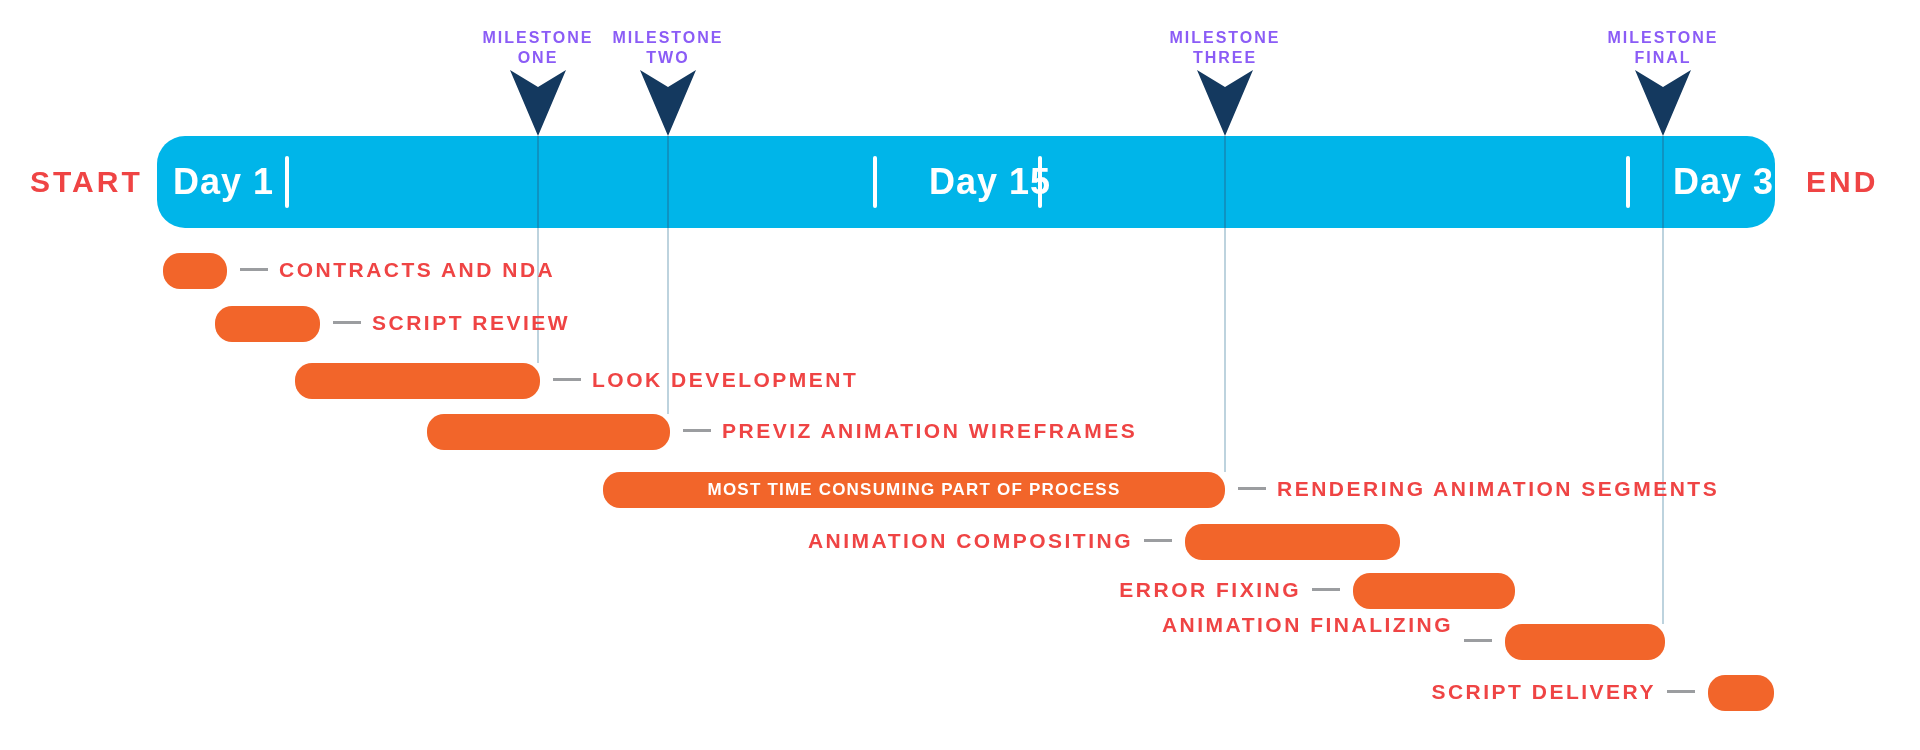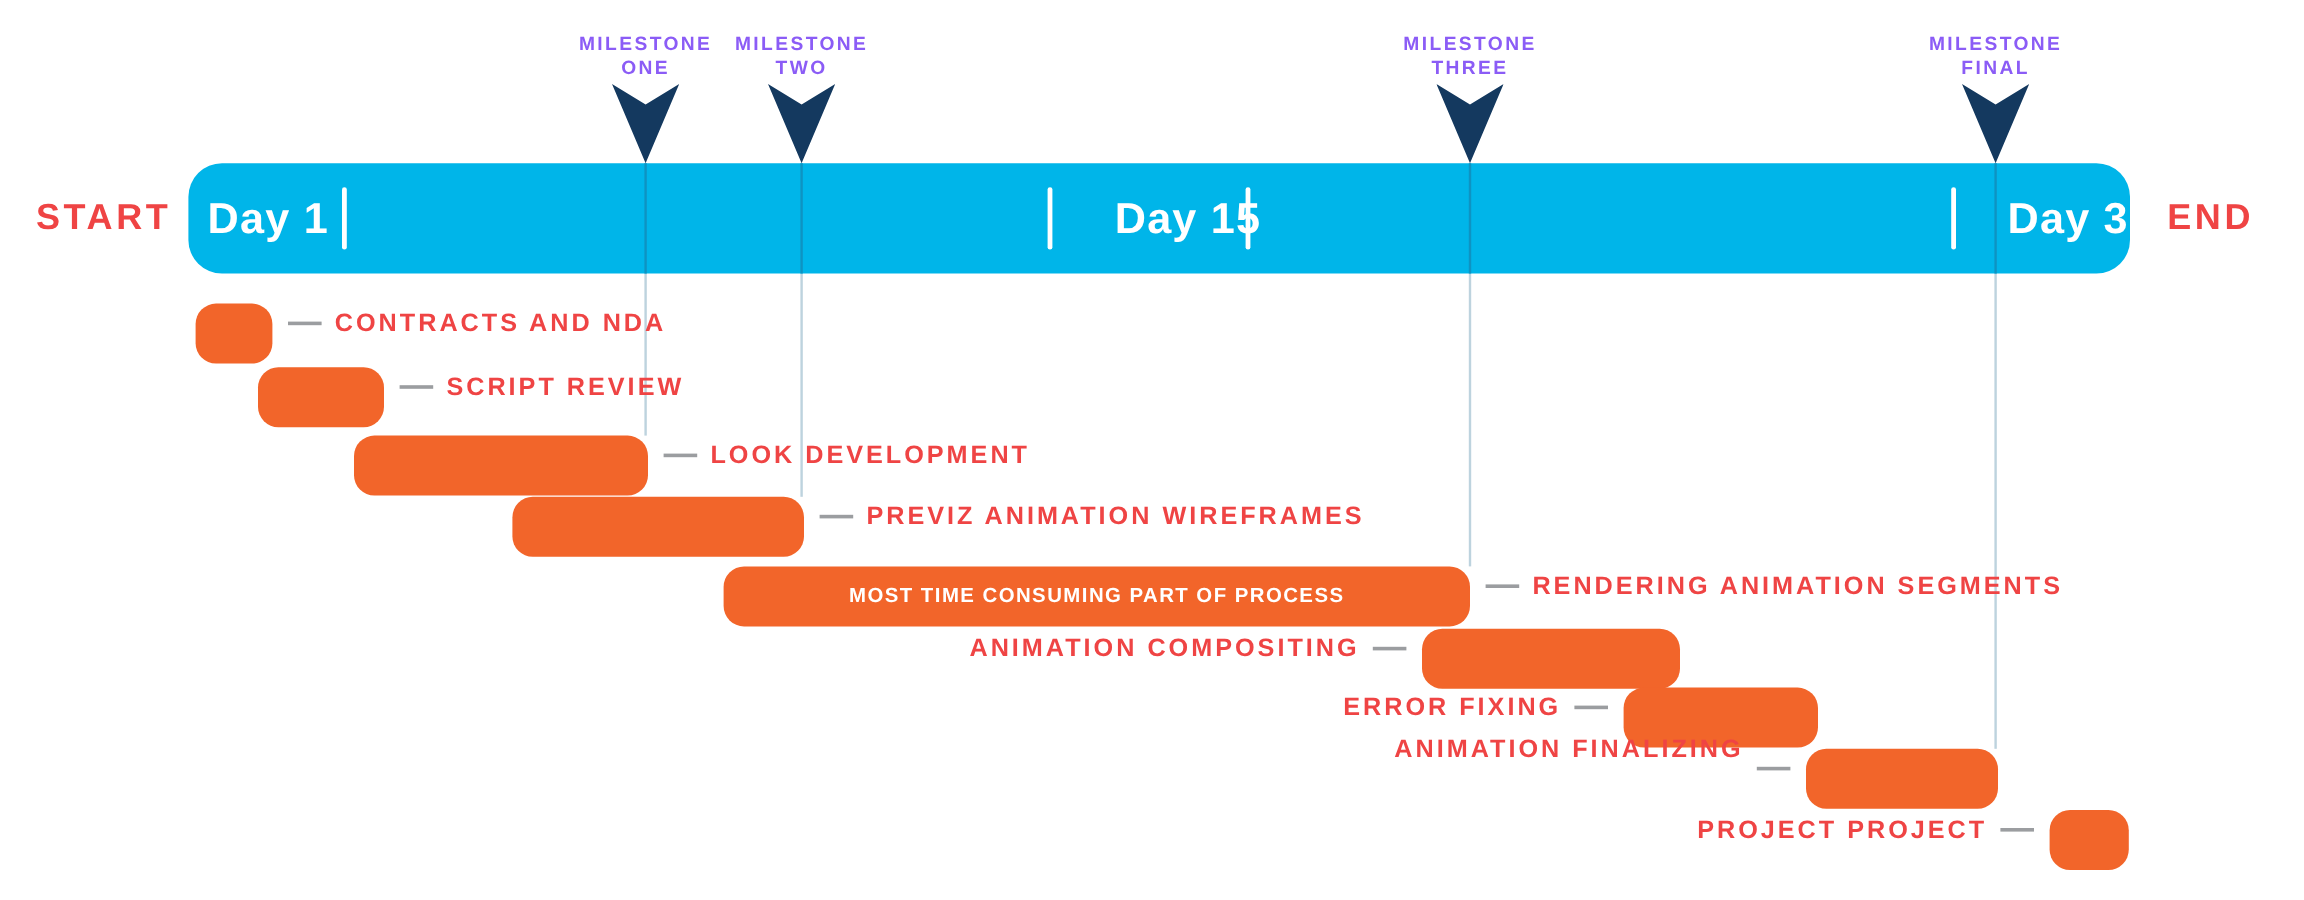--- a/index.html
+++ b/index.html
@@ -49,21 +49,21 @@
     letter-spacing: 2px;
     line-height: 20px;
     color: #8b5cf6;
     white-space: nowrap;
     z-index: 3;
   }
   .ms-arrow { z-index: 2; }
   .ms-line-through { width: 2px; z-index: 2; }
   .ms-drop-line { width: 2px; z-index: 0; }
   .task-bar {
-    height: 50px;
+    height: 36px;
     border-radius: 17px;
     z-index: 2;
     display: flex;
     align-items: center;
     justify-content: center;
   }
   .task-bar-text {
     color: #ffffff;
     font-size: 17px;
     font-weight: bold;
@@ -158,15 +158,15 @@
       <div class="abs task-dash" style="left: 1144px; top: 539px;"></div>
       <div class="abs task-label" style="top: 524px; right: 787px;">ANIMATION COMPOSITING</div>
       <div class="abs task-bar" style="left: 1353px; top: 573px; width: 162px; background: rgb(242, 101, 42);"></div>
       <div class="abs task-dash" style="left: 1312px; top: 588px;"></div>
       <div class="abs task-label" style="top: 573px; right: 619px;">ERROR FIXING</div>
       <div class="abs task-bar" style="left: 1505px; top: 624px; width: 160px; background: rgb(242, 101, 42);"></div>
       <div class="abs task-dash" style="left: 1464px; top: 639px;"></div>
       <div class="abs task-label" style="top: 608px; right: 467px;">ANIMATION FINALIZING</div>
       <div class="abs task-bar" style="left: 1708px; top: 675px; width: 66px; background: rgb(242, 101, 42);"></div>
       <div class="abs task-dash" style="left: 1667px; top: 690px;"></div>
-      <div class="abs task-label" style="top: 675px; right: 264px;">PROJECT PROJECT</div>
+      <div class="abs task-label" style="top: 675px; right: 264px;">SCRIPT DELIVERY</div>
     </div>
 </div>
 
 </body></html>

